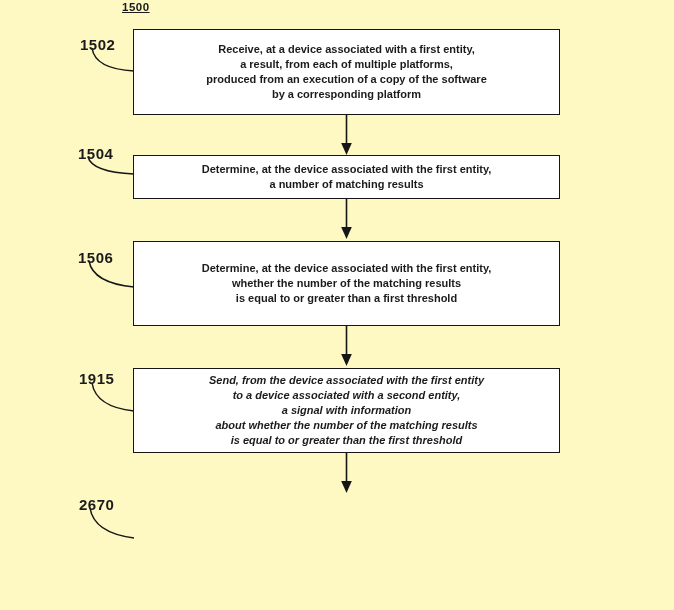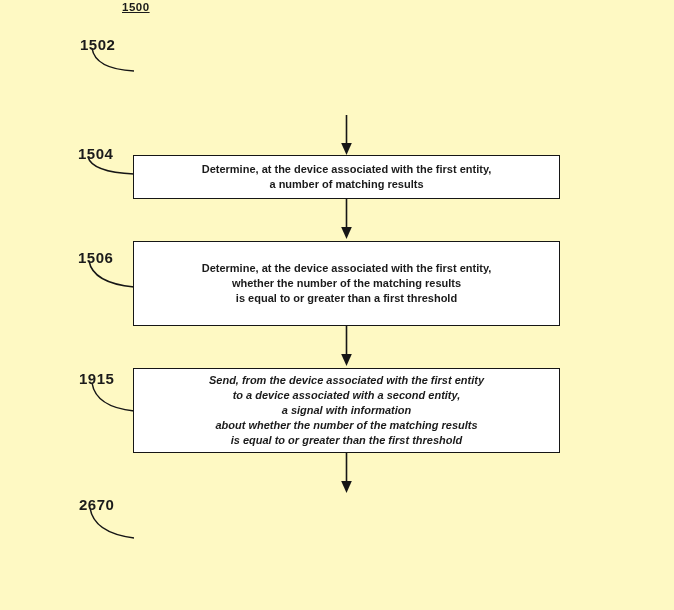--- a/index.html
+++ b/index.html
@@ -96,20 +96,26 @@
     </g>
     <g>
       <line x1="346.5" y1="453" x2="346.5" y2="482" stroke="#161616" stroke-width="1.6"></line>
       <polygon points="341.2,481 351.8,481 346.5,493" fill="#161616"></polygon>
     </g>
   </svg>
 
   <div class="fig-ref">1500</div>
 
   <div class="ref-label ref-1502">1502</div>
+  <div class="step-box box-1502">
+    <div class="step-text">Receive, at a device associated with a first entity,
+a result, from each of multiple platforms,
+produced from an execution of a copy of the software
+by a corresponding platform</div>
+  </div>
 
   <div class="ref-label ref-1504">1504</div>
   <div class="step-box box-1504">
     <div class="step-text">Determine, at the device associated with the first entity,
 a number of matching results</div>
   </div>
 
   <div class="ref-label ref-1506">1506</div>
   <div class="step-box box-1506">
     <div class="step-text">Determine, at the device associated with the first entity,

